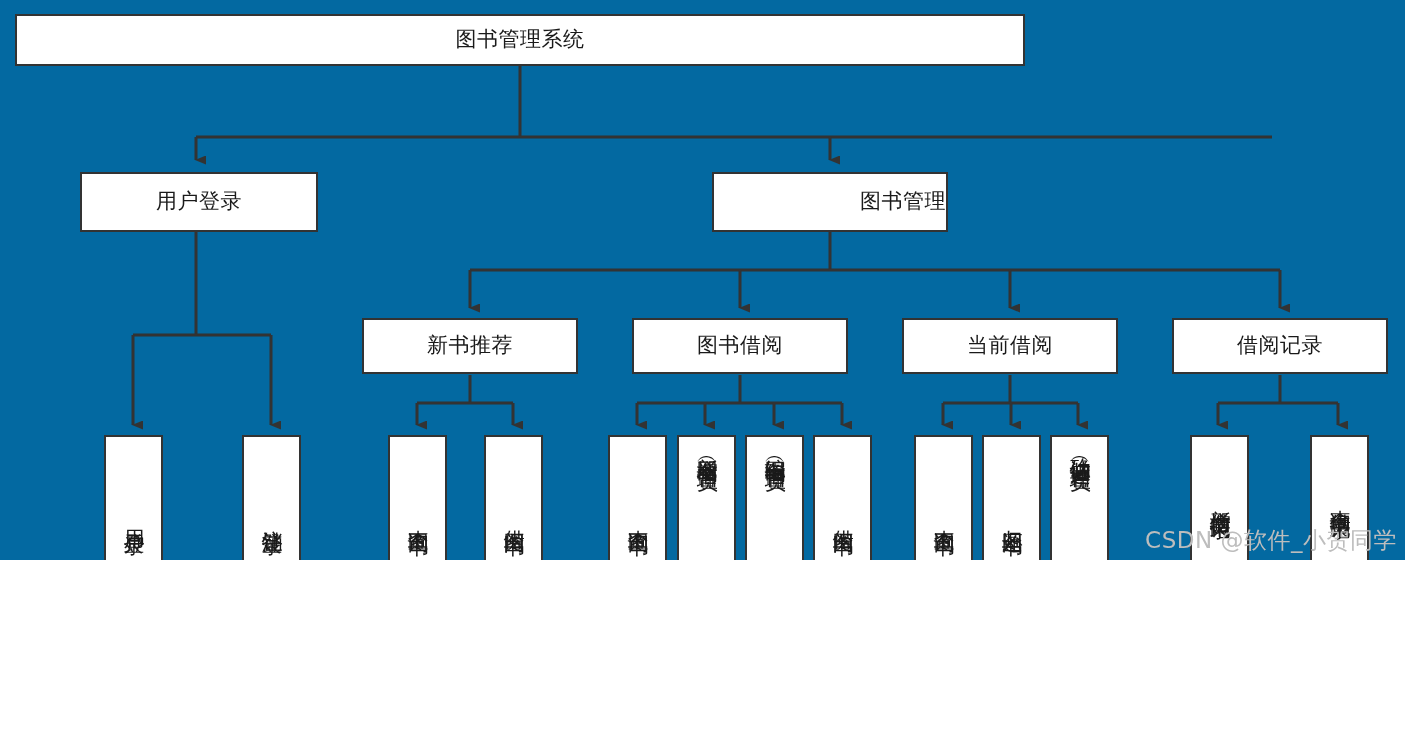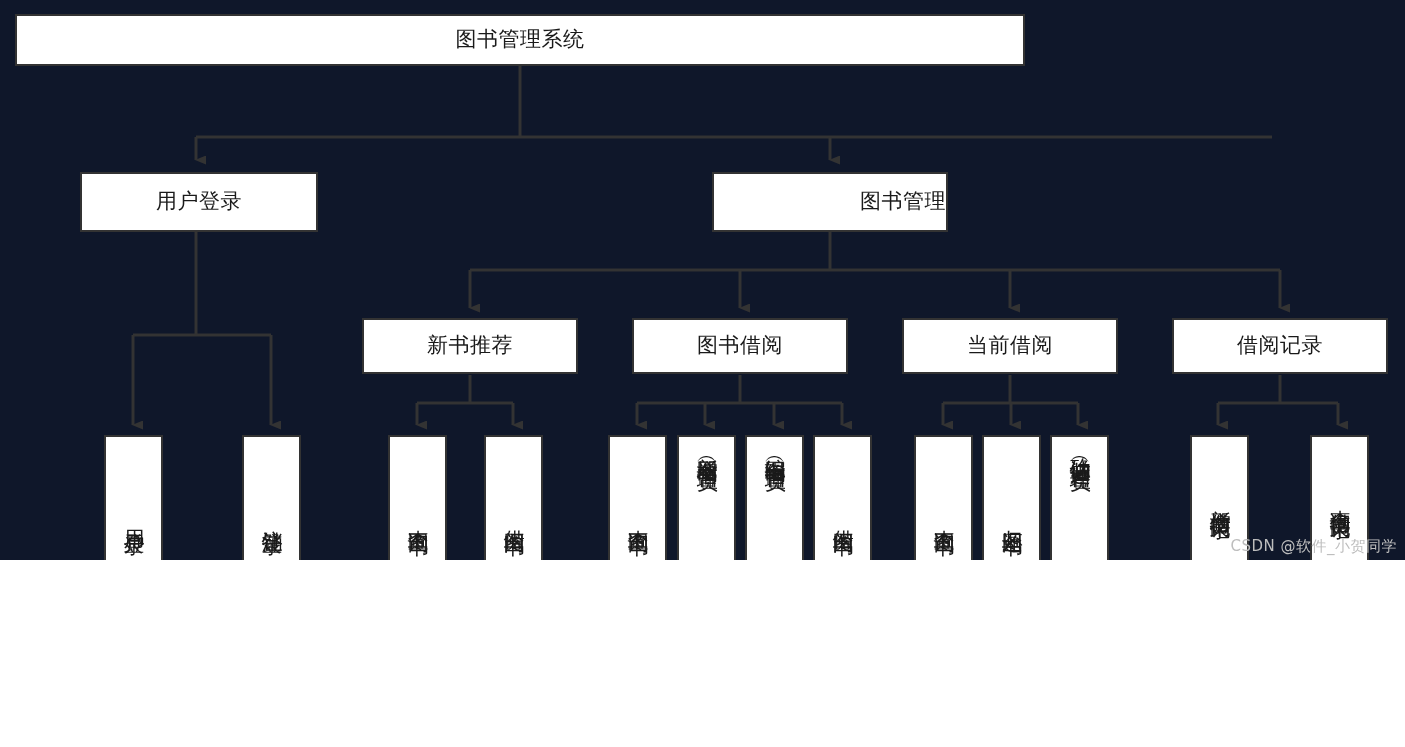--- a/index.html
+++ b/index.html
@@ -8,21 +8,21 @@
     padding: 0;
     background: #ffffff;
   }
   body {
     font-family: "DejaVu Sans", "Liberation Sans", sans-serif;
   }
   #diagram-root {
     position: relative;
     width: 1405px;
     height: 560px;
-    background: #0f172a;
+    background: #0369a1;
     overflow: hidden;
   }
   #edge-layer {
     position: absolute;
     left: 0;
     top: 0;
     width: 1405px;
     height: 747px;
     pointer-events: none;
   }
@@ -64,21 +64,21 @@
     
     margin-top: 72px;
   }
   .node.vert.mid2 .label {
     margin-top: 52px;
   }
   #watermark {
     position: absolute;
     right: 8px;
     bottom: 4px;
-    font-size: 15px;
+    font-size: 23px;
     color: #bdbdbd;
     letter-spacing: 0.5px;
     white-space: nowrap;
     font-family: "DejaVu Sans", "Liberation Sans", sans-serif;
   }
 </style>
 </head>
 <body>
 
 <div id="diagram-root">

